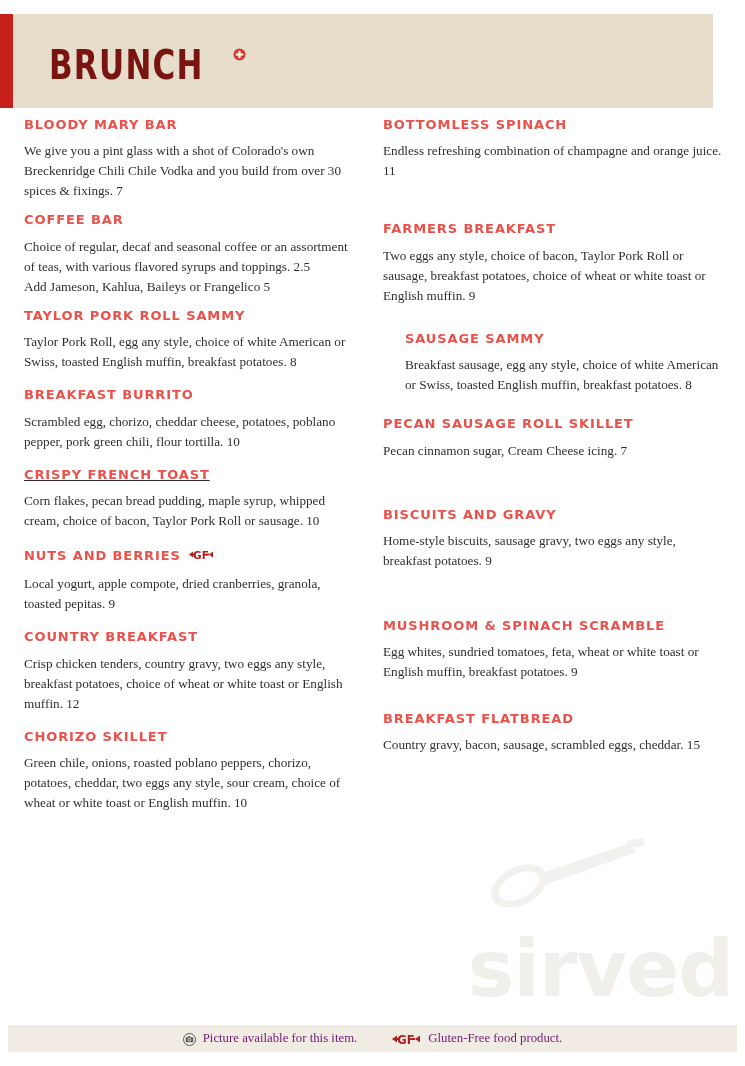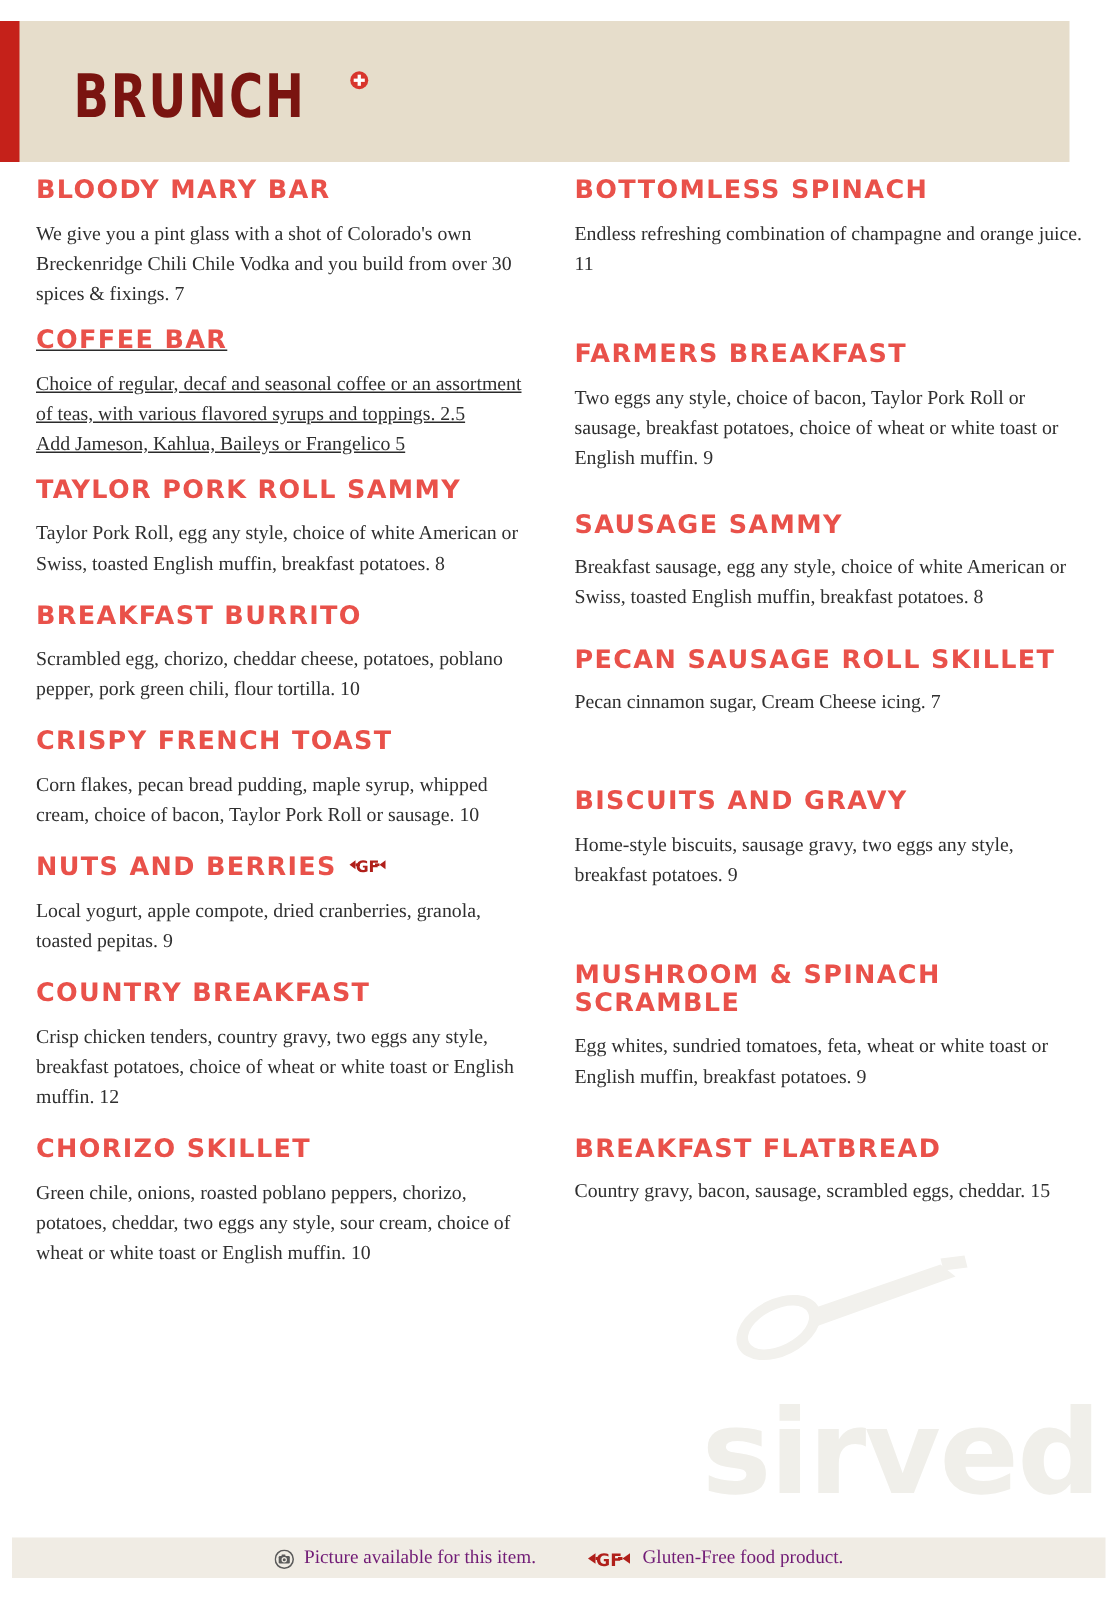--- a/index.html
+++ b/index.html
@@ -112,21 +112,21 @@
     margin-bottom: 10px;
   }
   .item-head {
     display: flex;
     align-items: center;
     margin: 0 0 9px 0;
   }
   .item-title {
     font-family: "DejaVu Sans", sans-serif;
     font-weight: 700;
-    font-size: 17px;
+    font-size: 13px;
     letter-spacing: 0.9px;
     color: #e9514a;
     line-height: 1.1;
   }
   .gf-badge {
     margin-left: 7px;
     flex: 0 0 auto;
   }
   .item-desc {
     font-family: "Liberation Serif", serif;
@@ -206,21 +206,21 @@
 
   <div class="column column-left">
 
     <div class="item">
       <div class="item-head">
         <div class="item-title">BLOODY MARY BAR</div>
       </div>
       <p class="item-desc">We give you a pint glass with a shot of Colorado's own Breckenridge Chili Chile Vodka and you build from over 30 spices &amp; fixings.  7</p>
     </div>
 
-    <div class="item" style="margin-bottom:2px;text-decoration:underline;">
+    <div class="item" style="margin-bottom:2px;">
       <div class="item-head" style="margin-top:12px;">
         <div class="item-title">COFFEE BAR</div>
       </div>
       <p class="item-desc">Choice of regular, decaf and seasonal coffee or an assortment of teas, with various flavored syrups and toppings.  2.5</p>
       <p class="item-desc item-desc-extra">Add Jameson, Kahlua, Baileys or Frangelico 5</p>
     </div>
 
     <div class="item" style="margin-bottom:16px;">
       <div class="item-head" style="margin-top:12px;">
         <div class="item-title">TAYLOR PORK ROLL SAMMY</div>
@@ -229,21 +229,21 @@
     </div>
 
     <div class="item" style="margin-bottom:16px;">
       <div class="item-head" style="margin-top:12px;">
         <div class="item-title">BREAKFAST BURRITO</div>
       </div>
       <p class="item-desc">Scrambled egg, chorizo, cheddar cheese, potatoes, poblano pepper, pork green chili, flour tortilla.  10</p>
     </div>
 
     <div class="item" style="margin-bottom:16px;">
-      <div class="item-head" style="margin-top:0;">
+      <div class="item-head" style="margin-top:0;text-decoration:underline;">
         <div class="item-title">CRISPY FRENCH TOAST</div>
       </div>
       <p class="item-desc">Corn flakes, pecan bread pudding, maple syrup, whipped cream, choice of bacon, Taylor Pork Roll or sausage.  10</p>
     </div>
 
     <div class="item" style="margin-bottom:16px;">
       <div class="item-head" style="margin-top:12px;">
         <div class="item-title">NUTS AND BERRIES</div>
         <span class="gf-badge">
           <svg width="26" height="13" viewBox="0 0 26 13">
@@ -283,21 +283,21 @@
       <p class="item-desc">Endless refreshing combination of champagne and orange juice.  11</p>
     </div>
 
     <div class="item" style="margin-bottom:26px;">
       <div class="item-head">
         <div class="item-title">FARMERS BREAKFAST</div>
       </div>
       <p class="item-desc">Two eggs any style, choice of bacon, Taylor Pork Roll or sausage, breakfast potatoes, choice of wheat or white toast or English muffin.  9</p>
     </div>
 
-    <div class="item" style="margin-bottom:22px;">
+    <div class="item" style="margin-bottom:22px;margin-left:22px;">
       <div class="item-head" style="margin-top:12px;">
         <div class="item-title">SAUSAGE SAMMY</div>
       </div>
       <p class="item-desc">Breakfast sausage, egg any style, choice of white American or Swiss, toasted English muffin, breakfast potatoes.  8</p>
     </div>
 
     <div class="item" style="margin-bottom:47px;">
       <div class="item-head" style="margin-top:12px;">
         <div class="item-title">PECAN SAUSAGE ROLL SKILLET</div>
       </div>

